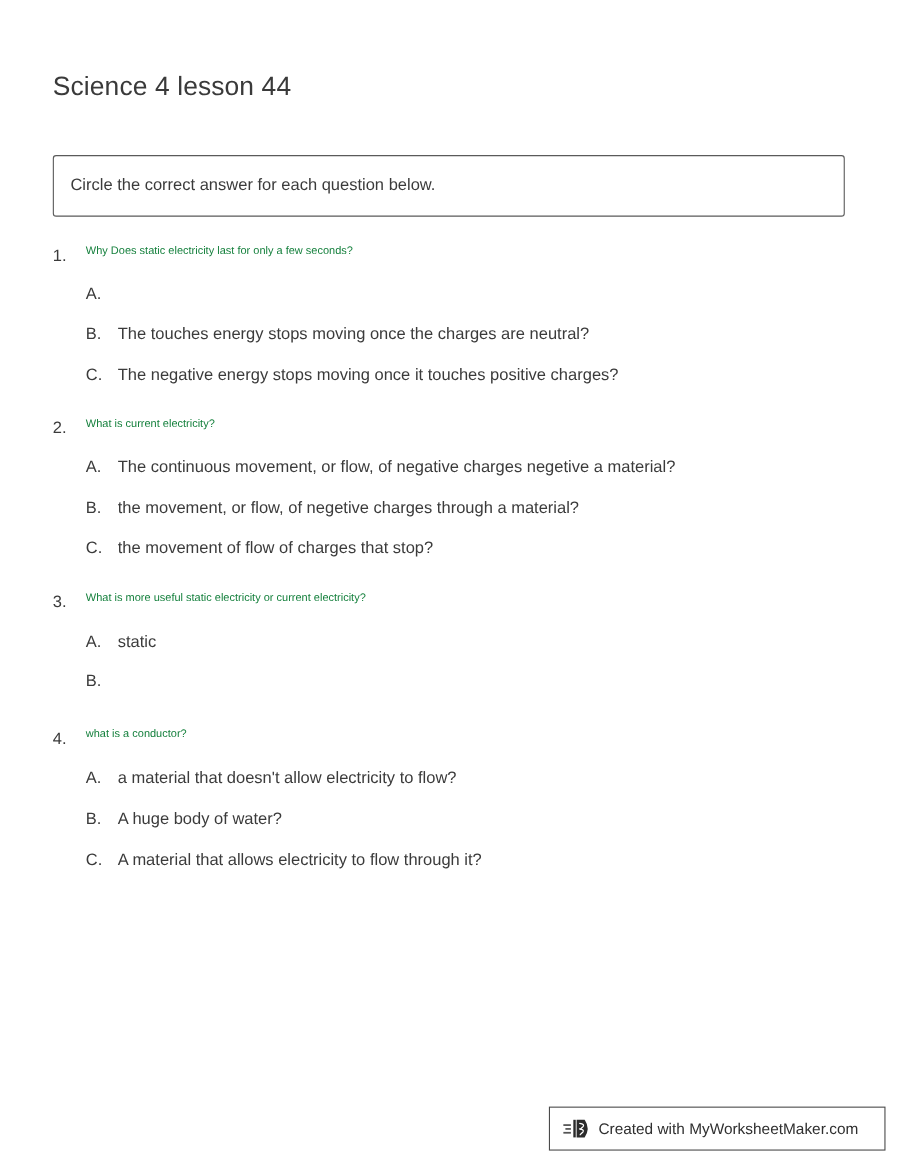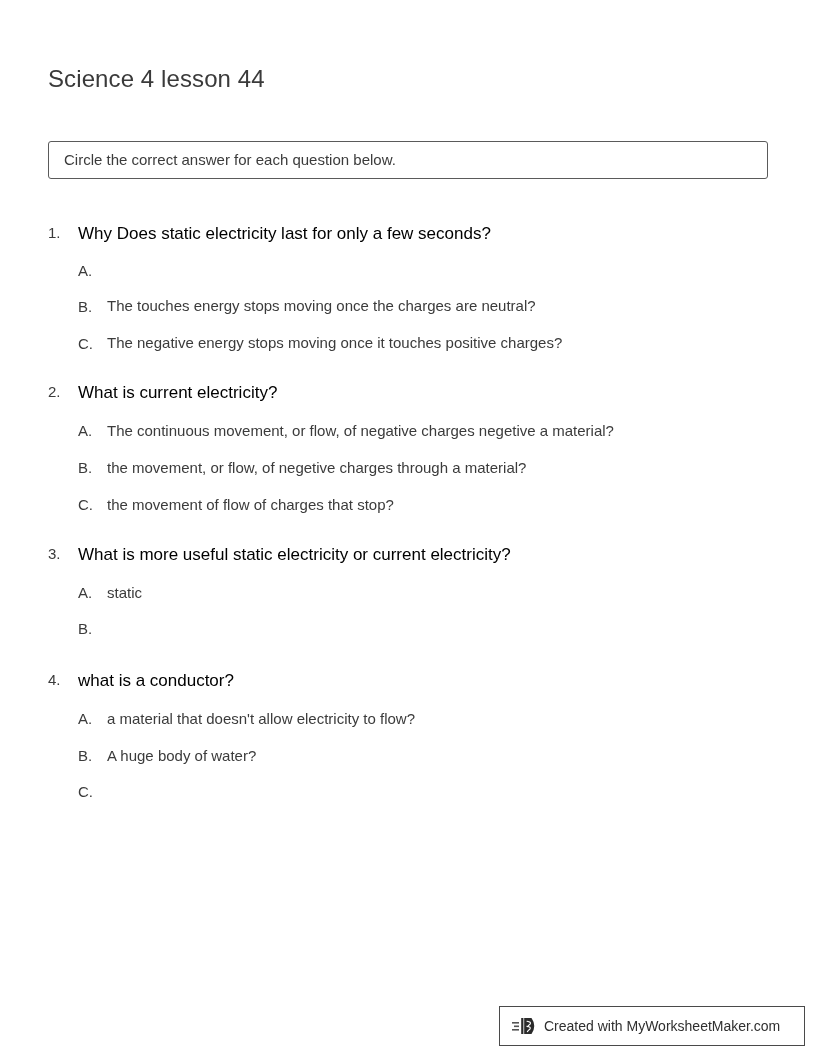--- a/index.html
+++ b/index.html
@@ -39,21 +39,21 @@
     line-height: 1.25;
     white-space: nowrap;
   }
 
   
   .instruction-box {
     position: absolute;
     left: 48px;
     top: 141px;
     width: 720px;
-    height: 38px;
+    height: 56px;
     border: 1px solid #5a5a5a;
     border-radius: 3px;
     background: #ffffff;
     display: flex;
     align-items: center;
     padding: 0 15px;
   }
   .instruction-text {
     font-size: 15px;
     color: #3b3b3b;
@@ -78,22 +78,22 @@
     margin-bottom: 13px;
   }
   .question-number {
     width: 30px;
     flex: 0 0 30px;
     font-size: 15px;
     color: #3b3b3b;
     line-height: 1.45;
   }
   .question-text {
-    font-size: 17px;
-    color: #000000;
+    font-size: 10px;
+    color: #15803d;
     line-height: 1.45;
     flex: 1 1 auto;
   }
 
   .options {
     margin: 0;
     padding: 0;
   }
   .option-row {
     display: flex;
@@ -238,20 +238,21 @@
         <div class="option-row">
           <span class="option-letter">A.</span>
           <span class="option-text">a material that doesn't allow electricity to flow?</span>
         </div>
         <div class="option-row">
           <span class="option-letter">B.</span>
           <span class="option-text">A huge body of water?</span>
         </div>
         <div class="option-row">
           <span class="option-letter">C.</span>
+          <span class="option-text">A material that allows electricity to flow through it?</span>
         </div>
       </div>
     </div>
 
   </div>
 
   <div class="footer-badge">
     <span class="badge-logo">
       <svg width="26" height="22" viewBox="0 0 26 22" xmlns="http://www.w3.org/2000/svg">
 

